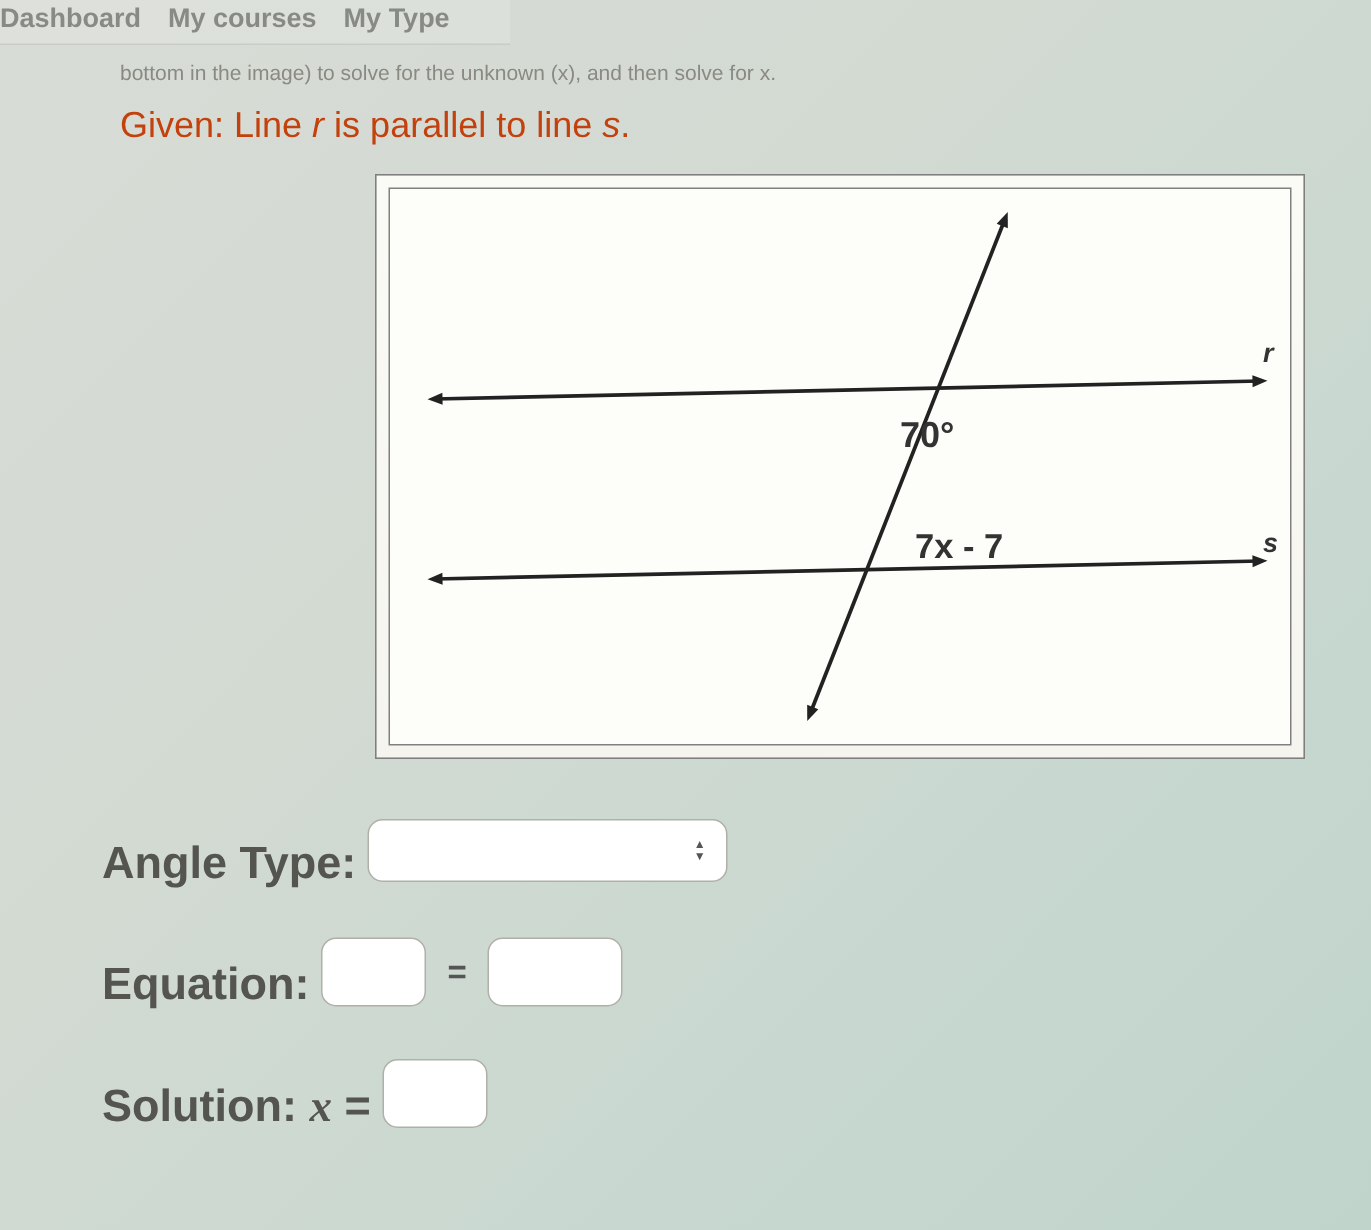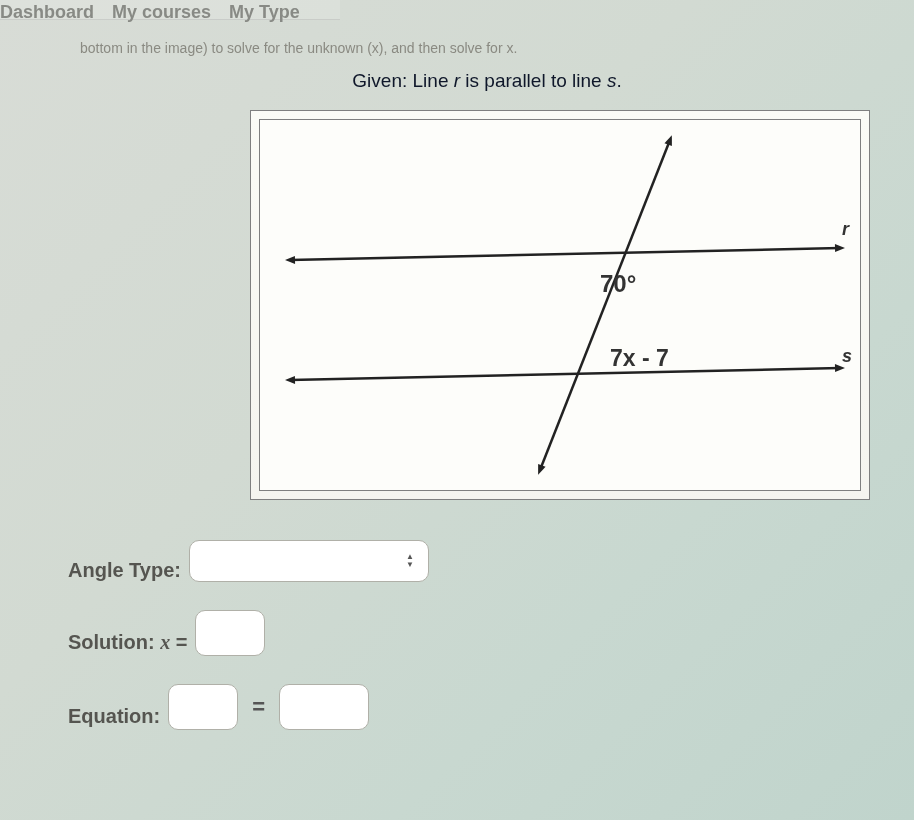--- a/index.html
+++ b/index.html
@@ -9,21 +9,21 @@
     font-family: Arial, Helvetica, sans-serif;
     background: linear-gradient(135deg, #d8dcd6 0%, #d2dad2 40%, #c8d8d0 70%, #c0d4cc 100%);
     color: #6a6a6a;
     overflow: hidden;
     position: relative;
   }
   .top-nav {
     position: absolute;
     top: 0;
     left: 0;
-    height: 20px;
+    height: 30px;
     display: flex;
     align-items: flex-start;
     padding: 2px 0 0 0;
     gap: 18px;
     font-size: 18px;
     font-weight: 600;
     color: #888a85;
     border-bottom: 1px solid rgba(160,160,160,0.3);
     width: 340px;
     background: rgba(245,245,245,0.2);
@@ -34,24 +34,23 @@
     top: 40px;
     left: 80px;
     right: 20px;
   }
   .instruction {
     font-size: 14px;
     color: #8a8a82;
     margin-bottom: 14px;
   }
   .given {
-    font-size: 19px;
-    color: #0f172a;
+    font-size: 24px;
+    color: #c2410c;
     margin-bottom: 18px;
-    text-align: center;
   }
   .italic { font-style: italic; }
   .figure-wrap {
     margin-left: 170px;
     width: 620px;
     height: 390px;
     background: linear-gradient(180deg,#fbfbf6 0%, #f5f4ef 100%);
     border: 1px solid #7f7f7f;
     position: relative;
   }
@@ -77,21 +76,21 @@
     top: 540px;
     left: 68px;
   }
   .form-row {
     display: flex;
     align-items: center;
     margin-bottom: 28px;
     gap: 8px;
   }
   .form-label {
-    font-size: 20px;
+    font-size: 30px;
     font-weight: 600;
     color: #555550;
     margin-top: 19px;
   }
   .select-box {
     width: 240px;
     height: 42px;
     background: #ffffff;
     border: 1px solid #b0b0a8;
     border-radius: 10px;
@@ -174,26 +173,26 @@
     <span class="form-label">Angle Type:</span>
     <div class="select-box">
       <span class="stepper">
         <span>▲</span>
           <span>▼</span>
       </span>
     </div>
   </div>
 
   <div class="form-row">
+    <span class="form-label">Equation:</span>
+    <div class="small-input"></div>
+    <span class="eq-sign">=</span>
+    <div class="small-input" style="width:90px"></div>
+  </div>
+
+  <div class="form-row">
     <span class="form-label">
       <span>Solution: </span><span class="mathvar">x</span><span> =</span>
     </span>
     <div class="small-input"></div>
   </div>
 
-  <div class="form-row">
-    <span class="form-label">Equation:</span>
-    <div class="small-input"></div>
-    <span class="eq-sign">=</span>
-    <div class="small-input" style="width:90px"></div>
-  </div>
-
 </div>
 
 </body></html>

